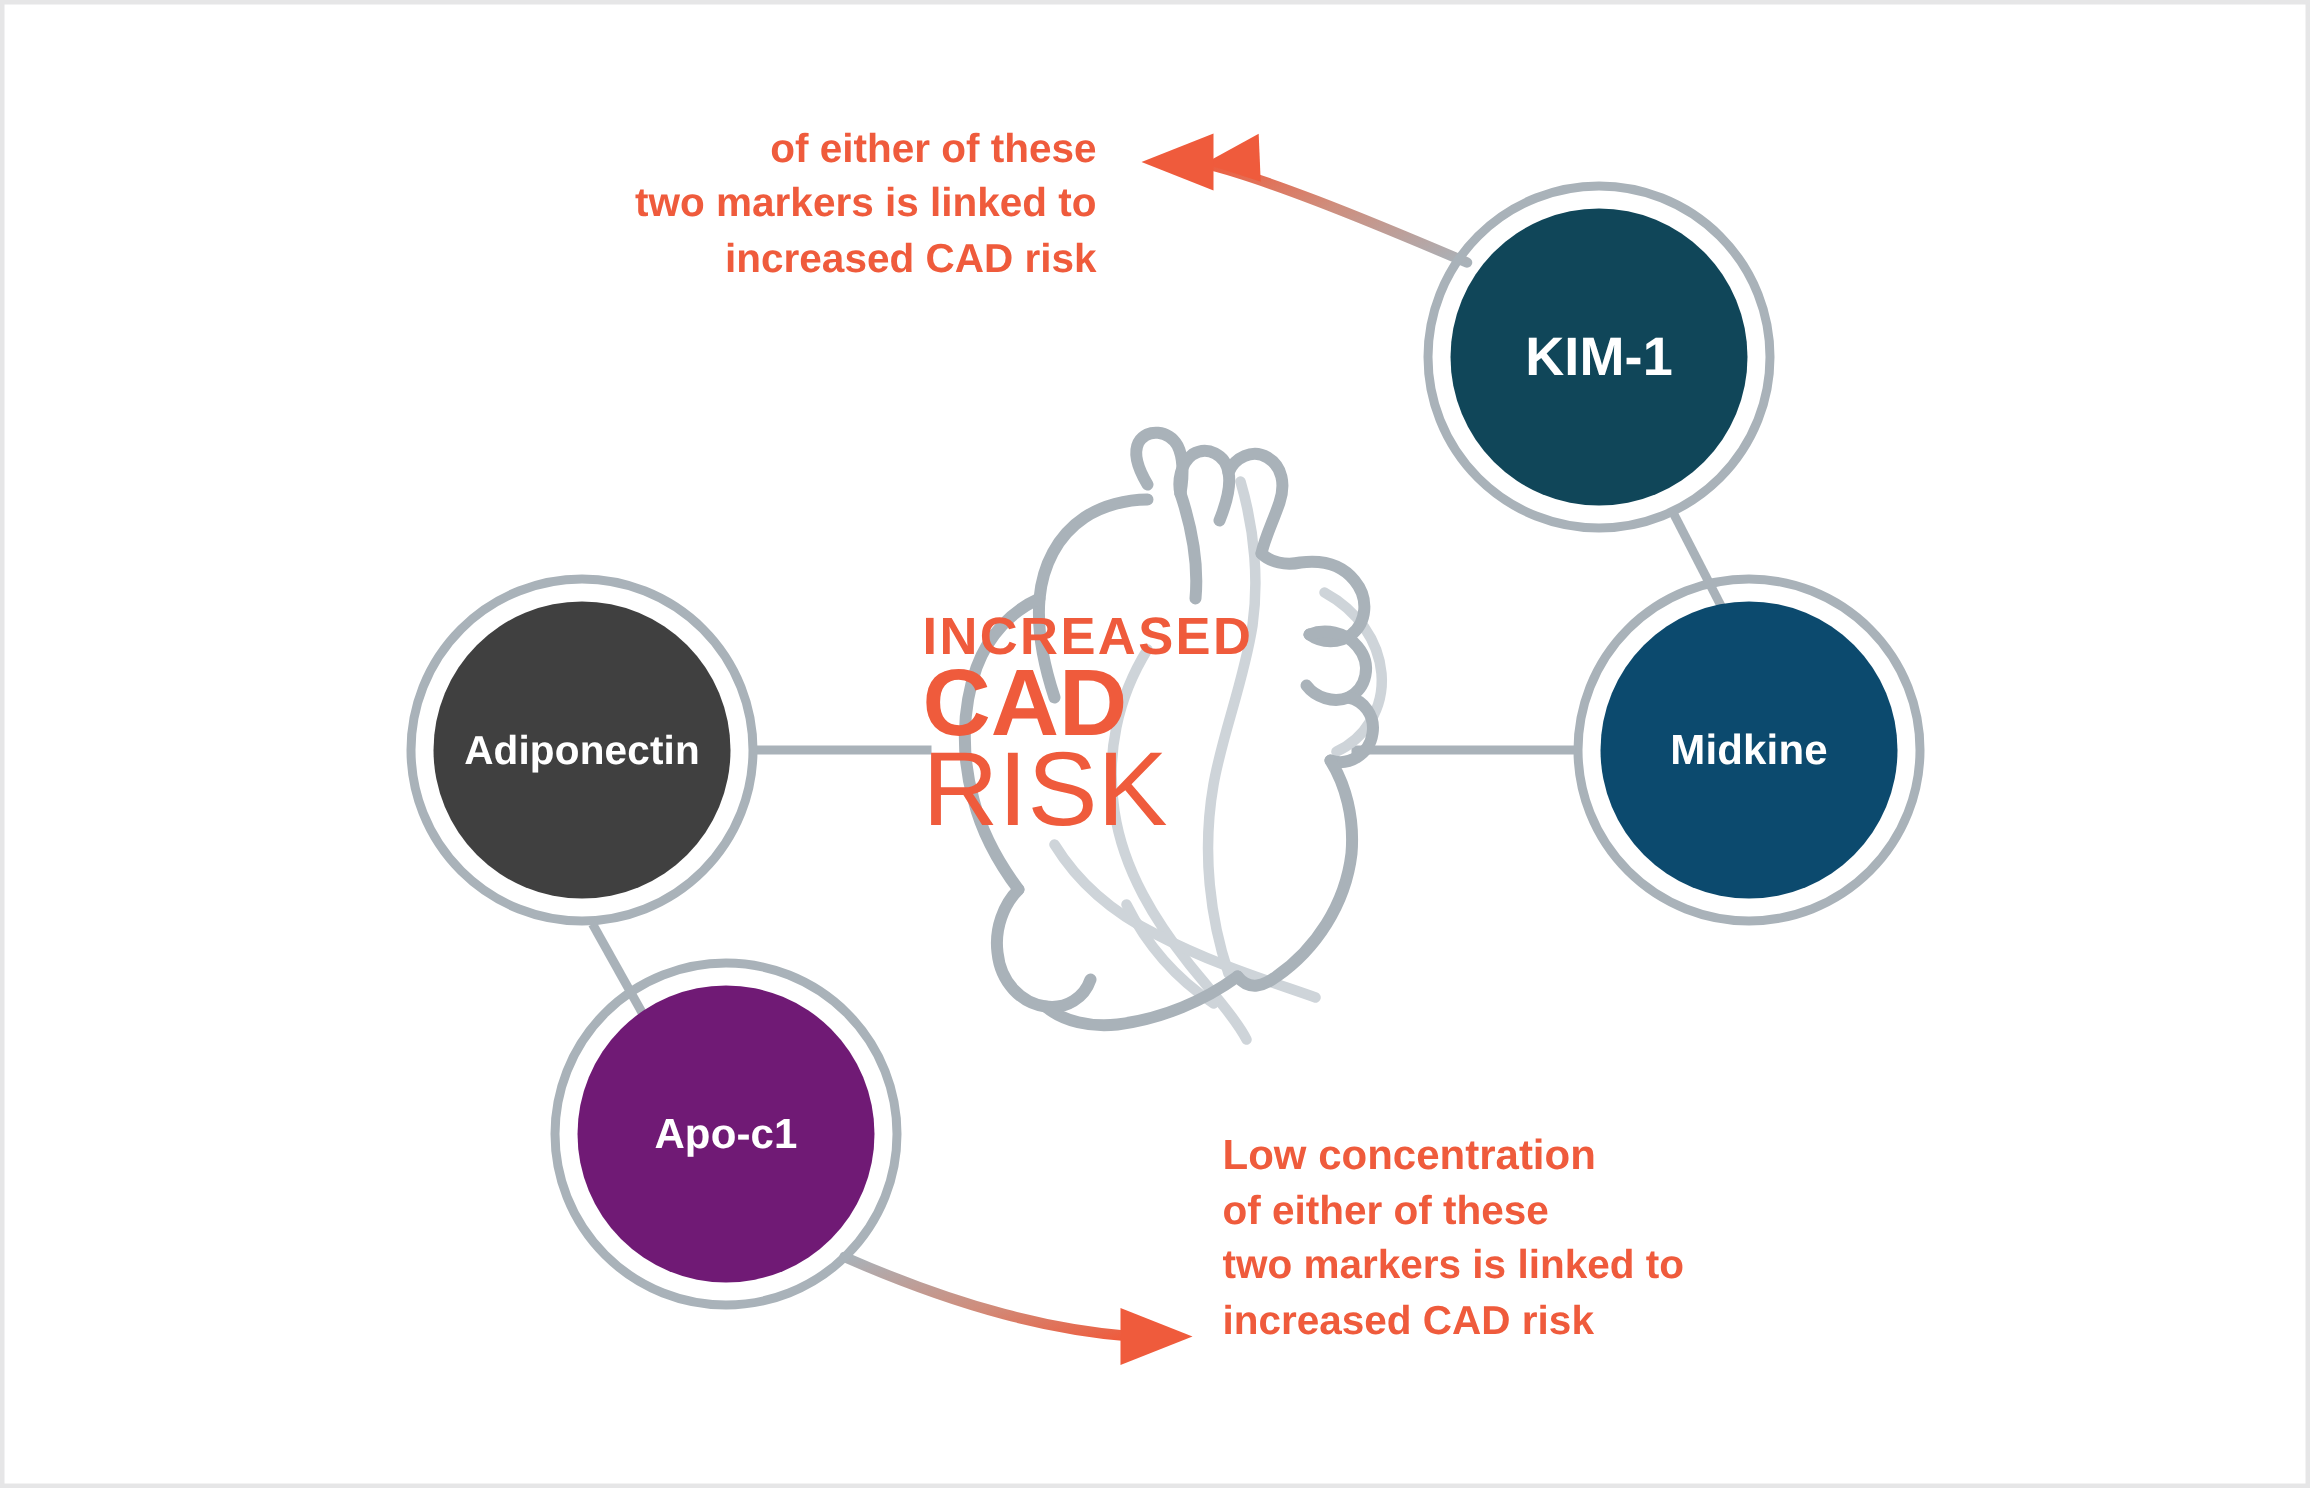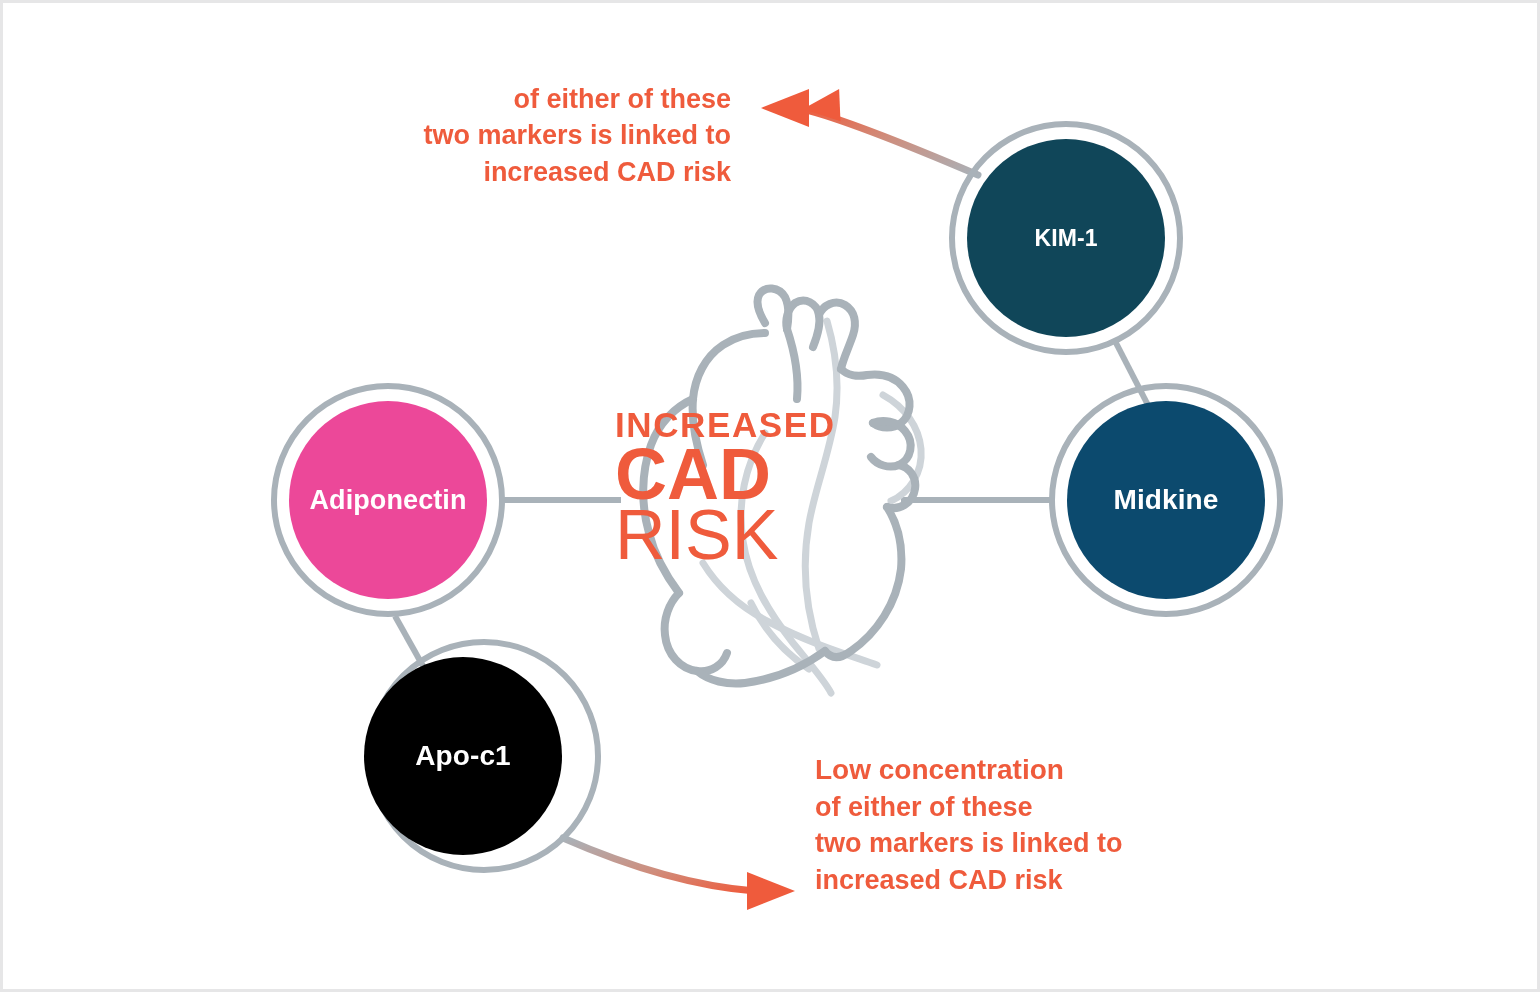--- a/index.html
+++ b/index.html
@@ -61,21 +61,21 @@
     line-height: 1;
     user-select: none;
   }
   .ct-increased {
     font-size: 35px;
     font-weight: bold;
     letter-spacing: 1.6px;
     display: block;
   }
   .ct-cad {
-    font-size: 72px;
+    font-size: 63px;
     font-weight: bold;
     letter-spacing: 0px;
     display: block;
     margin-top: -4px;
   }
   .ct-risk {
     font-size: 70px;
     font-weight: normal;
     letter-spacing: 0px;
     display: block;
@@ -215,36 +215,36 @@
       <polygon points="758,105 806,124 806,86" fill="#ef5b3c"></polygon>
     </g>
 
     <g>
       <path d="M560 835 C 640 870, 700 884, 752 888" stroke="url(#arrowGradBottom)" stroke-width="7" fill="none" stroke-linecap="round"></path>
       <polygon points="792,888 744,869 744,907" fill="#ef5b3c"></polygon>
     </g>
   </svg>
 
   <div class="node-ring" style="left:946px; top:118px; width:234px; height:234px;"></div>
-  <div class="node" style="left:964px; top:136px; width:198px; height:198px; background:#104659; font-size:23px;">
+  <div class="node" style="left:964px; top:136px; width:198px; height:198px; background:#104659; font-size:36px;">
     <span class="node-label">KIM-1</span>
   </div>
 
   <div class="node-ring" style="left:1046px; top:380px; width:234px; height:234px;"></div>
   <div class="node" style="left:1064px; top:398px; width:198px; height:198px; background:#0c4a6e; font-size:28px;">
     <span class="node-label">Midkine</span>
   </div>
 
   <div class="node-ring" style="left:268px; top:380px; width:234px; height:234px;"></div>
-  <div class="node" style="left:286px; top:398px; width:198px; height:198px; background:#ec4899; font-size:27px;align-items:center;">
+  <div class="node" style="left:286px; top:398px; width:198px; height:198px; background:#404040; font-size:27px;align-items:center;">
     <span class="node-label">Adiponectin</span>
   </div>
 
   <div class="node-ring" style="left:364px; top:636px; width:234px; height:234px;"></div>
-  <div class="node" style="left:361px; top:654px; width:198px; height:198px; background:#000000; font-size:28px;">
+  <div class="node" style="left:382px; top:654px; width:198px; height:198px; background:#701a75; font-size:28px;">
     <span class="node-label">Apo-c1</span>
   </div>
 
   <div class="center-text">
     <span class="ct-increased">INCREASED</span>
     <span class="ct-cad">CAD</span>
     <span class="ct-risk">RISK</span>
   </div>
 
   <div class="annotation" id="annotation-high">

